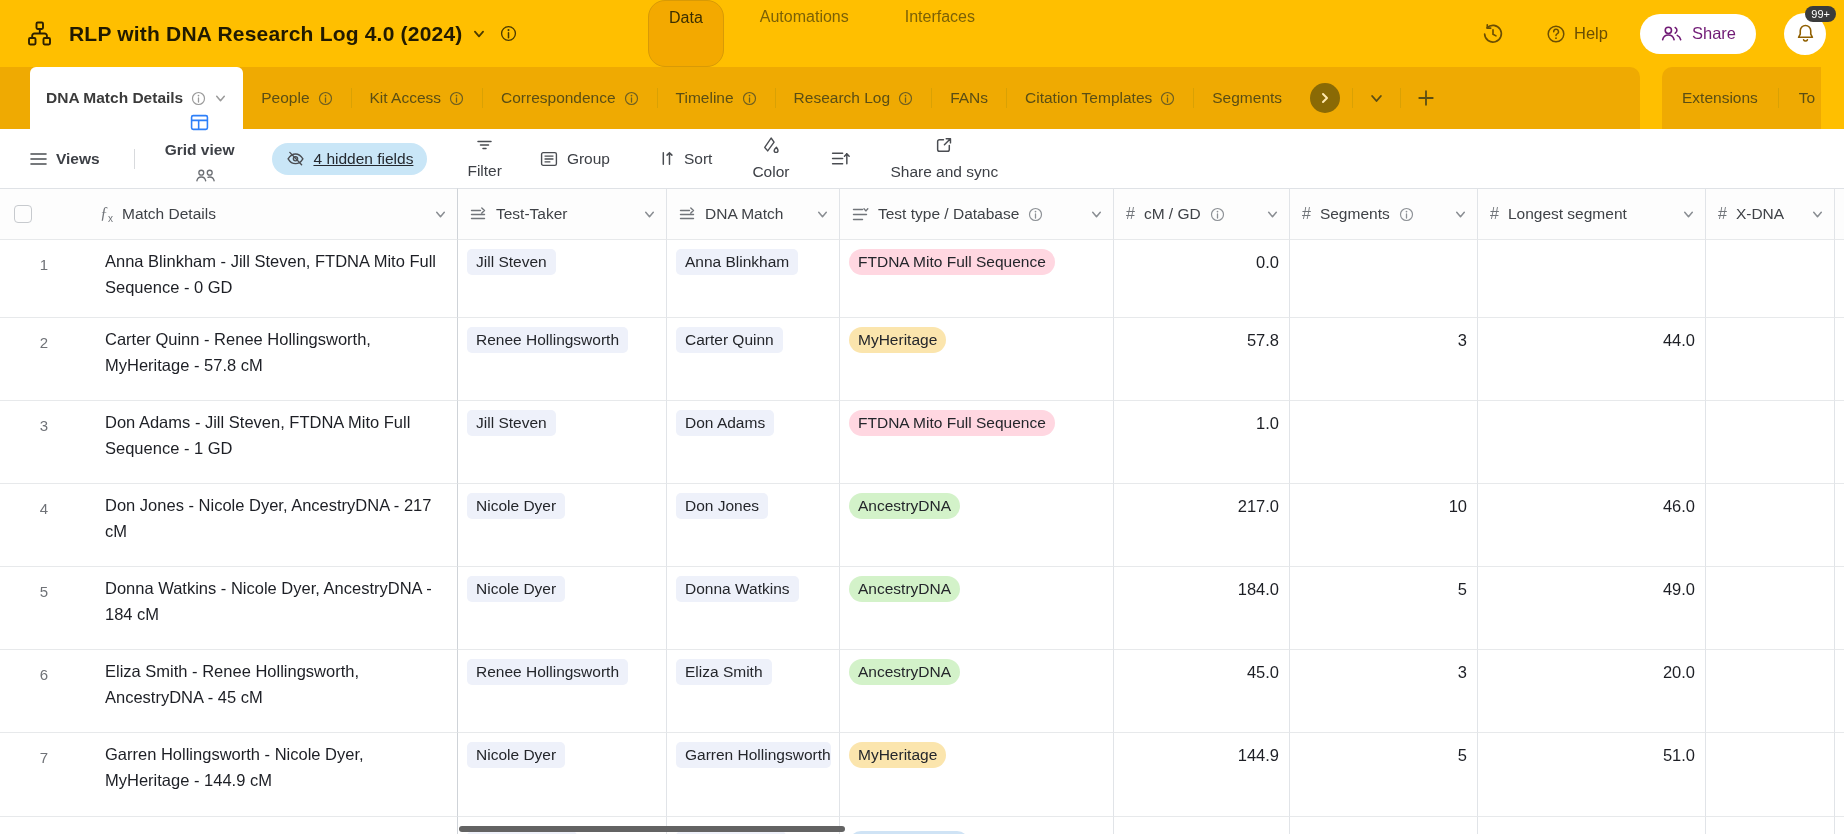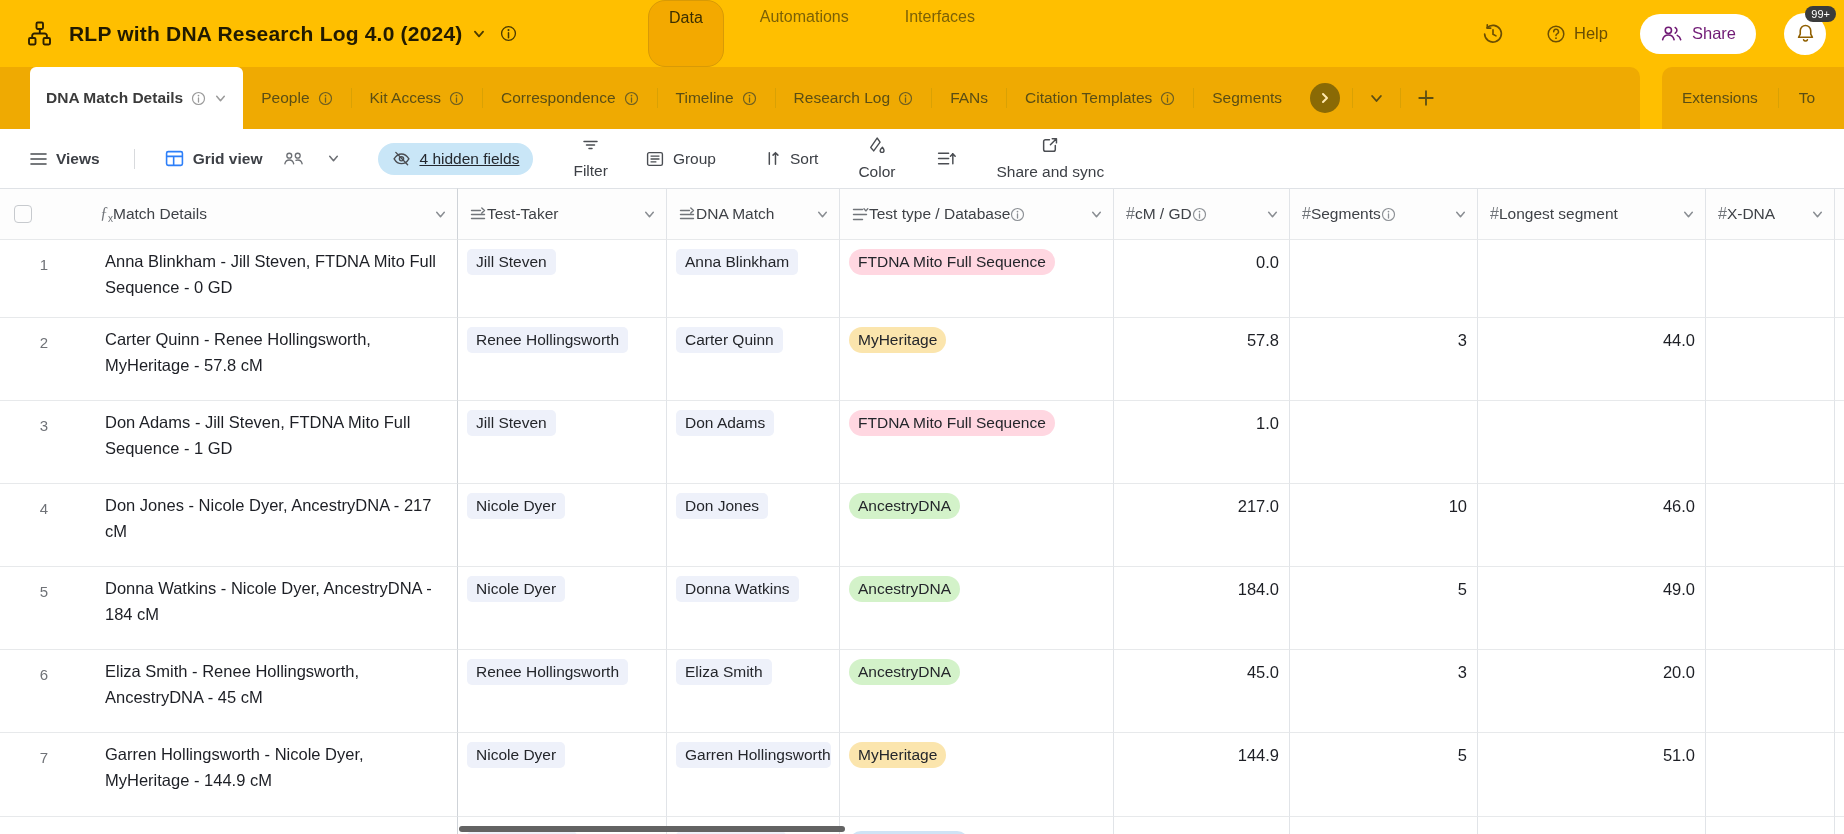--- a/index.html
+++ b/index.html
@@ -19,50 +19,50 @@
   .hist-btn { color:#6b4e03; display:flex; margin-right:42px; }
   .help-btn { color:#6b4e03; display:flex; align-items:center; gap:8px; font-size:16.5px; margin-right:32px; }
   .share-btn { background:#fff; border-radius:20px; height:40px; padding:0 20px; display:flex; align-items:center; gap:9px; color:#701a75; font-size:16.5px; margin-right:28px; }
   .bell-wrap { position:relative; }
   .bell-btn { width:42px; height:42px; border-radius:50%; background:#fff; color:#8f5f00; display:flex; align-items:center; justify-content:center; }
   .badge { position:absolute; right:-10px; top:-7px; background:#3b3b3b; color:#fff; font-size:11px; border-radius:9px; padding:2px 6px; }
 
   
   .tabrow { position:absolute; left:0; top:67px; width:1844px; height:62px; background:#ffbf00; }
   .tabs-panel { position:absolute; left:0; top:0; height:62px; width:1640px; background:#efaa02; border-radius:0 10px 0 0; display:flex; align-items:center; }
-  .ext-panel { position:absolute; left:1662px; top:0; height:62px; width:182px; background:#efaa02; border-radius:10px 0 0 0; display:flex; align-items:center; overflow:hidden; }
+  .ext-panel { position:absolute; left:1662px; top:0; height:62px; width:159px; background:#efaa02; border-radius:10px 0 0 0; display:flex; align-items:center; overflow:hidden; }
   .tab { display:flex; align-items:center; gap:8px; font-size:15.5px; color:#5b4e14; padding:0 18px; height:62px; white-space:nowrap; cursor:pointer; }
   .tab .t-info { color:#6d5e22; display:flex; }
   .tab.active { background:#fff; border-radius:6px 6px 0 0; color:#3b3b3b; font-weight:bold; margin-left:30px; padding:0 16px; }
   .tab.active .t-info, .tab.active .t-caret { color:#9a9a9a; font-weight:normal; }
   .tab-sep { width:1px; height:20px; background:#d9a104; flex:none; }
   .tab-scroll-btn { width:30px; height:30px; border-radius:50%; background:#8a6a05; color:#ffe9b0; display:flex; align-items:center; justify-content:center; margin:0 12px 0 10px; flex:none; }
   .tab-ctl { color:#5b4e14; display:flex; align-items:center; padding:0 16px; height:62px; }
   .ext-item { font-size:15.5px; color:#5b4e14; padding:0 20px; white-space:nowrap; }
 
   
   .toolbar { position:absolute; left:0; top:129px; width:1844px; height:59px; background:#fff; display:flex; align-items:center; color:#3d4046; }
   .tb { display:flex; align-items:center; gap:9px; font-size:15.5px; cursor:pointer; white-space:nowrap; }
   .tb .ic { display:flex; color:#4a4d52; }
   .tb-views { margin-left:30px; font-weight:bold; }
   .tb-div { width:1px; height:20px; background:#d8dadd; margin-left:34px; }
-  .tb-gridview { margin-left:30px; font-weight:bold; }
+  .tb-gridview { margin-left:30px; font-weight:bold;flex-direction:column; }
   .tb-collab { margin-left:12px; color:#6c6f74; display:flex; }
   .tb-caret { margin-left:14px; color:#6c6f74; display:flex; }
   .tb-pill { margin-left:38px; background:#c9e6f7; border-radius:16px; height:32px; padding:0 14px; display:flex; align-items:center; gap:8px; font-size:15.5px; color:#24282e;text-decoration:underline; }
   .ml40 { margin-left:40px;flex-direction:column; } .ml38 { margin-left:38px; } .ml48 { margin-left:48px; } .ml42 { margin-left:42px; }
 
   
   .grid { position:absolute; left:0; top:188px; width:1844px; height:646px; display:grid;
           grid-template-columns:88px 370px 209px 173px 274px 176px 188px 228px 129px 9px;
           grid-template-rows:52px 78px 83px 83px 83px 83px 83px 84px 18px; background:#fff; }
   .c { border-bottom:1px solid #e7e9eb; overflow:hidden; position:relative; }
   .br { border-right:1px solid #e1e4e8; }
   .brp { border-right:1px solid #cfd3d8; }
-  .hc { border-top:1px solid #dfe2e6; display:flex; align-items:center; font-size:15.5px; color:#3f4247; background:#fdfdfd; padding:0 10px 0 12px; }
+  .hc { border-top:1px solid #dfe2e6; display:flex; align-items:center; font-size:15.5px; color:#3f4247; background:#fdfdfd; padding:0 10px 0 12px; gap:9px; }
   .hc .hic { display:flex; color:#71757a; flex:none; }
   .hc .hlabel { white-space:nowrap; overflow:hidden; }
   .hc .hinfo { display:flex; color:#8d9196; flex:none; }
   .hc .hchev { margin-left:auto; display:flex; color:#898d92; flex:none; }
   .hash { font-size:16px; color:#71757a; font-weight:normal; }
   .fx { font-size:16px; color:#71757a; font-style:italic; font-family:"Liberation Serif",serif; }
   .fx sub { font-size:10px; font-style:normal; font-family:"Liberation Sans",sans-serif; }
   .checkbox { width:18px; height:18px; border:1.5px solid #c7cace; border-radius:4px; margin-left:2px; }
   .rownum { font-size:15px; color:#6f7277; padding:16px 0 0 0; text-align:center; }
   .cell-primary { font-size:16.5px; color:#1d1f25; line-height:25.5px; padding:9px 14px 16px 17px; }

